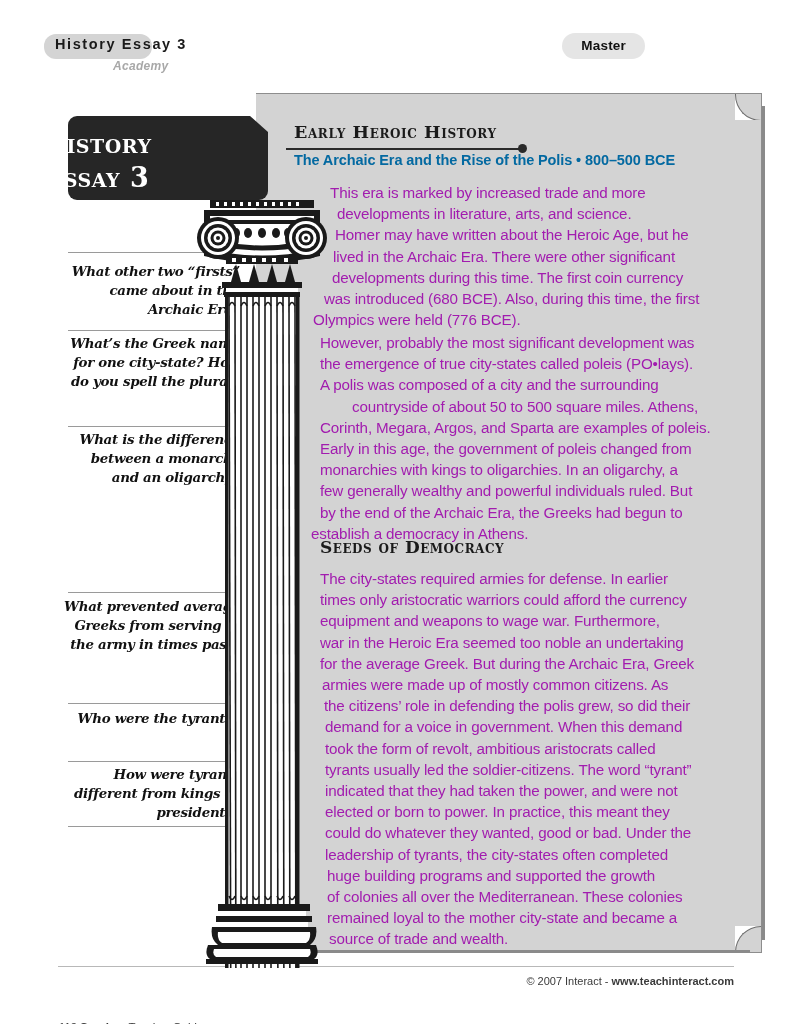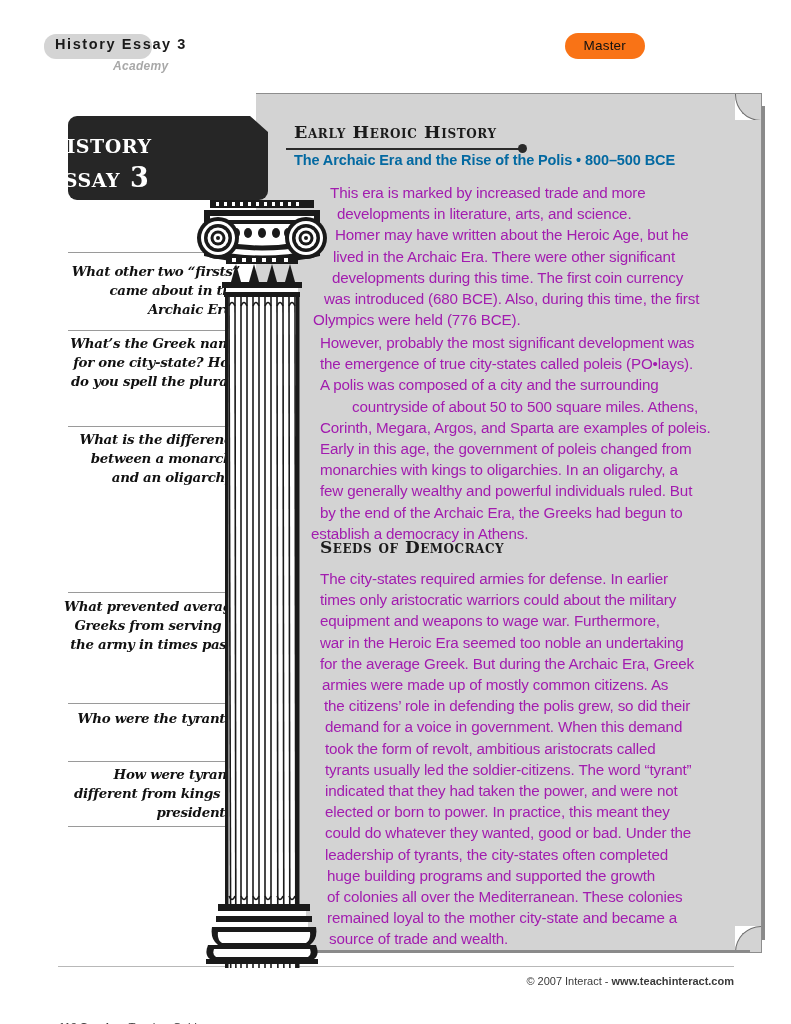--- a/index.html
+++ b/index.html
@@ -43,25 +43,25 @@
     font-size: 12px;
     font-style: italic;
     font-weight: bold;
     color: #a8a8a8;
     letter-spacing: 0.3px;
   }
 
   #master-badge {
     position: absolute;
     right: 28px; top: 33px;
-    background: #f97316;
+    background: #e5e5e5;
     border-radius: 13px;
     padding: 5px 19px 6px;
     font-size: 13.5px;
-    font-weight: normal;
+    font-weight: bold;
     color: #111;
     letter-spacing: 0.2px;
   }
 
   
   #content-panel {
     position: absolute;
     left: 256px; top: 93px;
     width: 506px; height: 860px;
     background: #d3d3d3;
@@ -275,21 +275,21 @@
     <div class="body-line" style="top: 355.2px; left: 320px;">the emergence of true city-states called poleis (PO•lays).</div>
     <div class="body-line" style="top: 376.4px; left: 320px;">A polis was composed of a city and the surrounding</div>
     <div class="body-line" style="top: 397.6px; left: 320px; margin-left: 32px;">countryside of about 50 to 500 square miles. Athens,</div>
     <div class="body-line" style="top: 418.8px; left: 320px;">Corinth, Megara, Argos, and Sparta are examples of poleis.</div>
     <div class="body-line" style="top: 440px; left: 320px;">Early in this age, the government of poleis changed from</div>
     <div class="body-line" style="top: 461.2px; left: 320px;">monarchies with kings to oligarchies. In an oligarchy, a</div>
     <div class="body-line" style="top: 482.4px; left: 320px;">few generally wealthy and powerful individuals ruled. But</div>
     <div class="body-line" style="top: 503.6px; left: 320px;">by the end of the Archaic Era, the Greeks had begun to</div>
     <div class="body-line" style="top: 524.8px; left: 311px;">establish a democracy in Athens.</div>
     <div class="body-line" style="top: 570px; left: 320px;">The city-states required armies for defense. In earlier</div>
-    <div class="body-line" style="top: 591.2px; left: 320px;">times only aristocratic warriors could about the military</div>
+    <div class="body-line" style="top: 591.2px; left: 320px;">times only aristocratic warriors could afford the currency</div>
     <div class="body-line" style="top: 612.4px; left: 320px;">equipment and weapons to wage war. Furthermore,</div>
     <div class="body-line" style="top: 633.6px; left: 320px;">war in the Heroic Era seemed too noble an undertaking</div>
     <div class="body-line" style="top: 654.8px; left: 320px;">for the average Greek. But during the Archaic Era, Greek</div>
     <div class="body-line" style="top: 676px; left: 322px;">armies were made up of mostly common citizens. As</div>
     <div class="body-line" style="top: 697.2px; left: 324px;">the citizens’ role in defending the polis grew, so did their</div>
     <div class="body-line" style="top: 718.4px; left: 325px;">demand for a voice in government. When this demand</div>
     <div class="body-line" style="top: 739.6px; left: 325px;">took the form of revolt, ambitious aristocrats called</div>
     <div class="body-line" style="top: 760.8px; left: 325px;">tyrants usually led the soldier-citizens. The word “tyrant”</div>
     <div class="body-line" style="top: 782px; left: 325px;">indicated that they had taken the power, and were not</div>
     <div class="body-line" style="top: 803.2px; left: 325px;">elected or born to power. In practice, this meant they</div>

